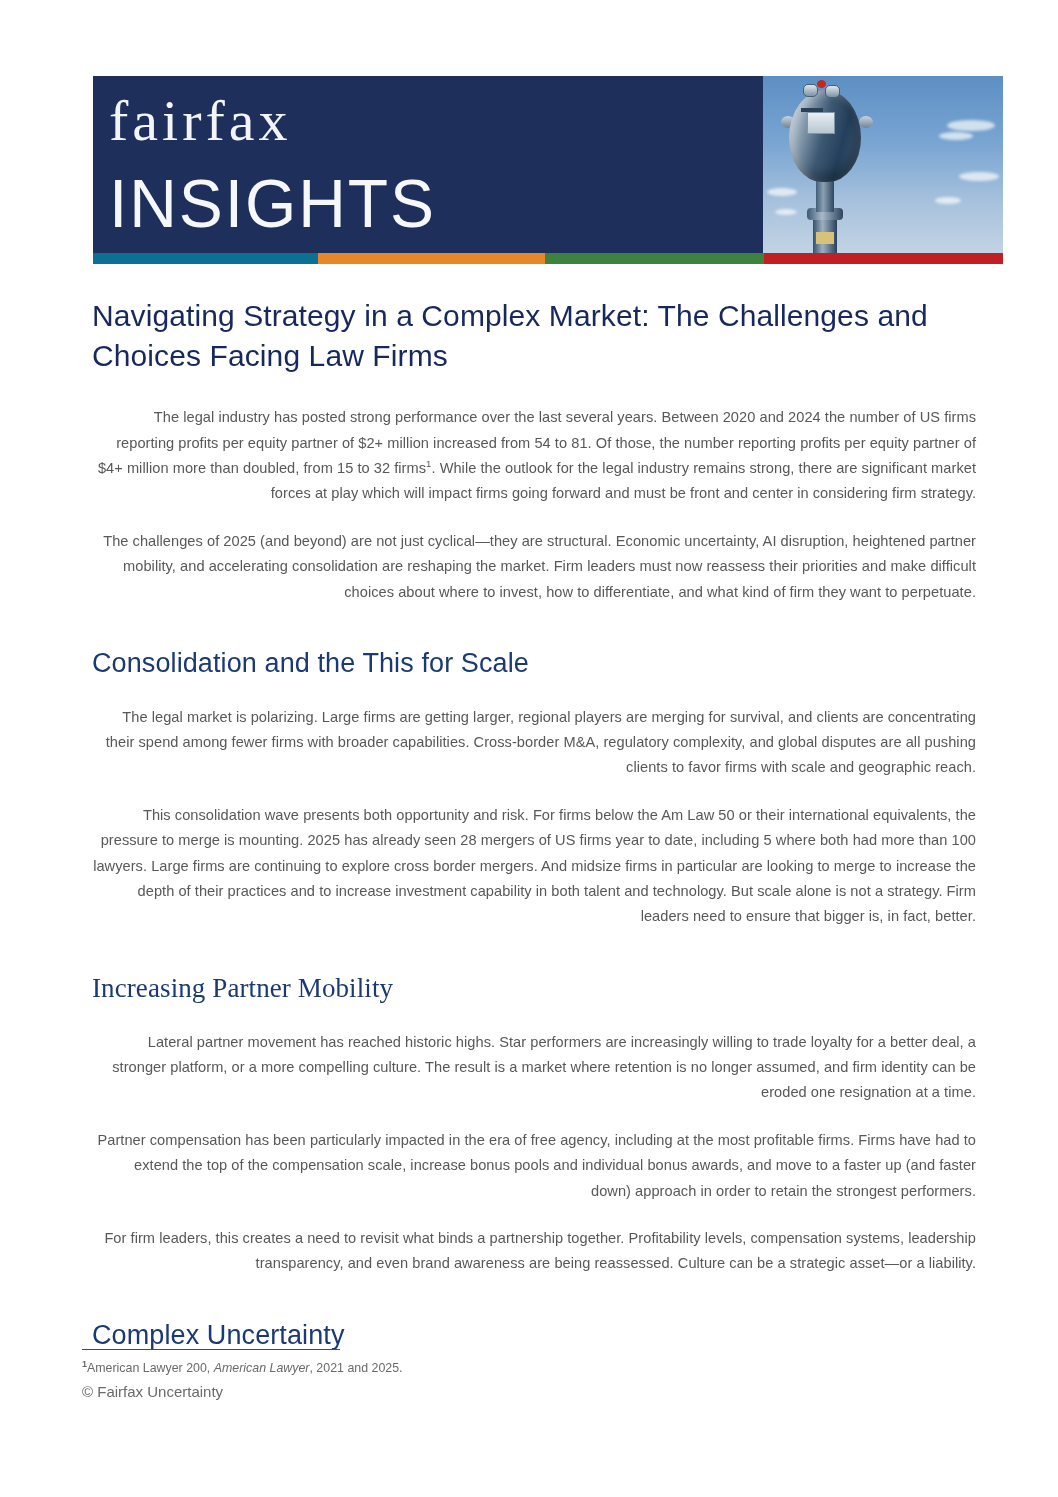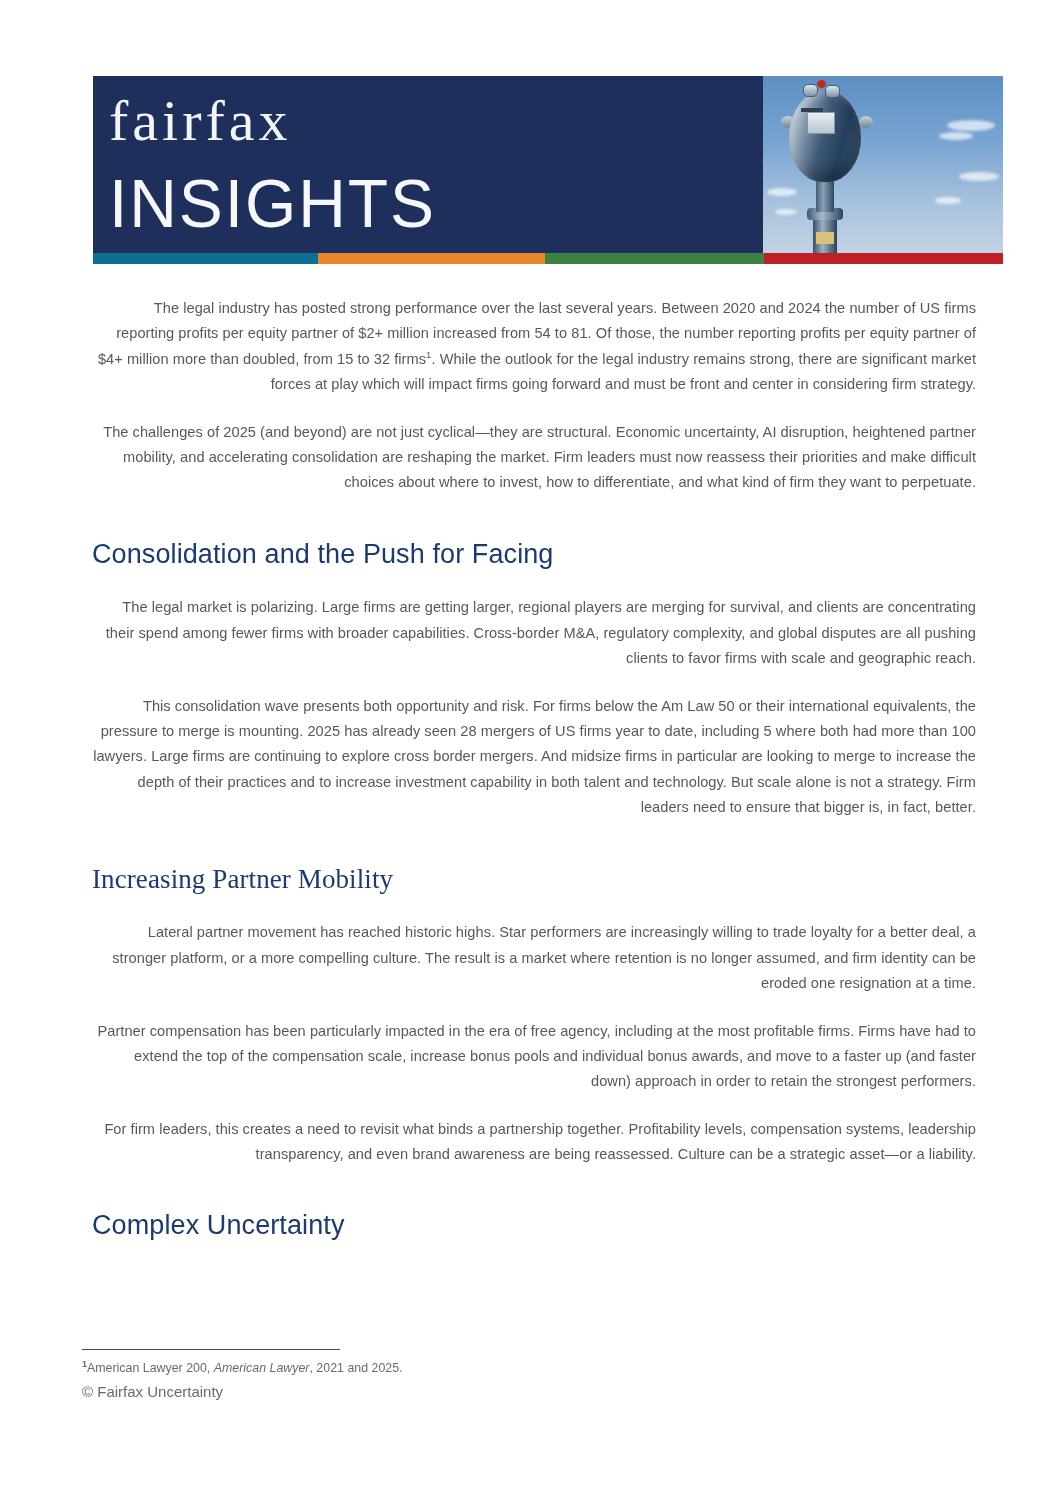--- a/index.html
+++ b/index.html
@@ -279,28 +279,29 @@
   </div>
 
   <div class="strip">
     <span style="background: rgb(11, 112, 148); width: 24.7%;"></span>
     <span style="background: rgb(232, 134, 42); width: 25%;"></span>
     <span style="background: rgb(61, 130, 65); width: 24%;"></span>
     <span style="background: rgb(191, 32, 37); width: 26.3%;"></span>
   </div>
 
   <div class="content">
+    <h1 class="doc-title" style="color: rgb(23, 41, 92);">Navigating Strategy in a Complex Market: The Challenges and Choices Facing Law Firms</h1>
 
     <p class="body-text" style="color: rgb(88, 88, 90);">
       <span>The legal industry has posted strong performance over the last several years. Between 2020 and 2024 the number of US firms reporting profits per equity partner of $2+ million increased from 54 to 81. Of those, the number reporting profits per equity partner of $4+ million more than doubled, from 15 to 32 firms</span><sup>1</sup><span>. While the outlook for the legal industry remains strong, there are significant market forces at play which will impact firms going forward and must be front and center in considering firm strategy.</span>
     </p>
 
     <p class="body-text" style="color: rgb(88, 88, 90);">The challenges of 2025 (and beyond) are not just cyclical—they are structural. Economic uncertainty, AI disruption, heightened partner mobility, and accelerating consolidation are reshaping the market. Firm leaders must now reassess their priorities and make difficult choices about where to invest, how to differentiate, and what kind of firm they want to perpetuate.</p>
 
-    <h2 class="section-title" style="color: rgb(27, 58, 115);">Consolidation and the Push for Facing</h2>
+    <h2 class="section-title" style="color: rgb(27, 58, 115);">Consolidation and the This for Scale</h2>
     <p class="body-text" style="color: rgb(88, 88, 90);">The legal market is polarizing. Large firms are getting larger, regional players are merging for survival, and clients are concentrating their spend among fewer firms with broader capabilities. Cross-border M&amp;A, regulatory complexity, and global disputes are all pushing clients to favor firms with scale and geographic reach.</p>
     <p class="body-text" style="color: rgb(88, 88, 90);">This consolidation wave presents both opportunity and risk. For firms below the Am Law 50 or their international equivalents, the pressure to merge is mounting. 2025 has already seen 28 mergers of US firms year to date, including 5 where both had more than 100 lawyers. Large firms are continuing to explore cross border mergers. And midsize firms in particular are looking to merge to increase the depth of their practices and to increase investment capability in both talent and technology. But scale alone is not a strategy. Firm leaders need to ensure that bigger is, in fact, better.</p>
 
     <h2 class="section-title" style="color: rgb(27, 58, 115); font-family: Liberation Serif, serif;">Increasing Partner Mobility</h2>
     <p class="body-text" style="color: rgb(88, 88, 90);">Lateral partner movement has reached historic highs. Star performers are increasingly willing to trade loyalty for a better deal, a stronger platform, or a more compelling culture. The result is a market where retention is no longer assumed, and firm identity can be eroded one resignation at a time.</p>
     <p class="body-text" style="color: rgb(88, 88, 90);">Partner compensation has been particularly impacted in the era of free agency, including at the most profitable firms. Firms have had to extend the top of the compensation scale, increase bonus pools and individual bonus awards, and move to a faster up (and faster down) approach in order to retain the strongest performers.</p>
     <p class="body-text" style="color: rgb(88, 88, 90);">For firm leaders, this creates a need to revisit what binds a partnership together. Profitability levels, compensation systems, leadership transparency, and even brand awareness are being reassessed. Culture can be a strategic asset—or a liability.</p>
 
     <h2 class="section-title" style="color: rgb(27, 58, 115);">Complex Uncertainty</h2>
   </div>

